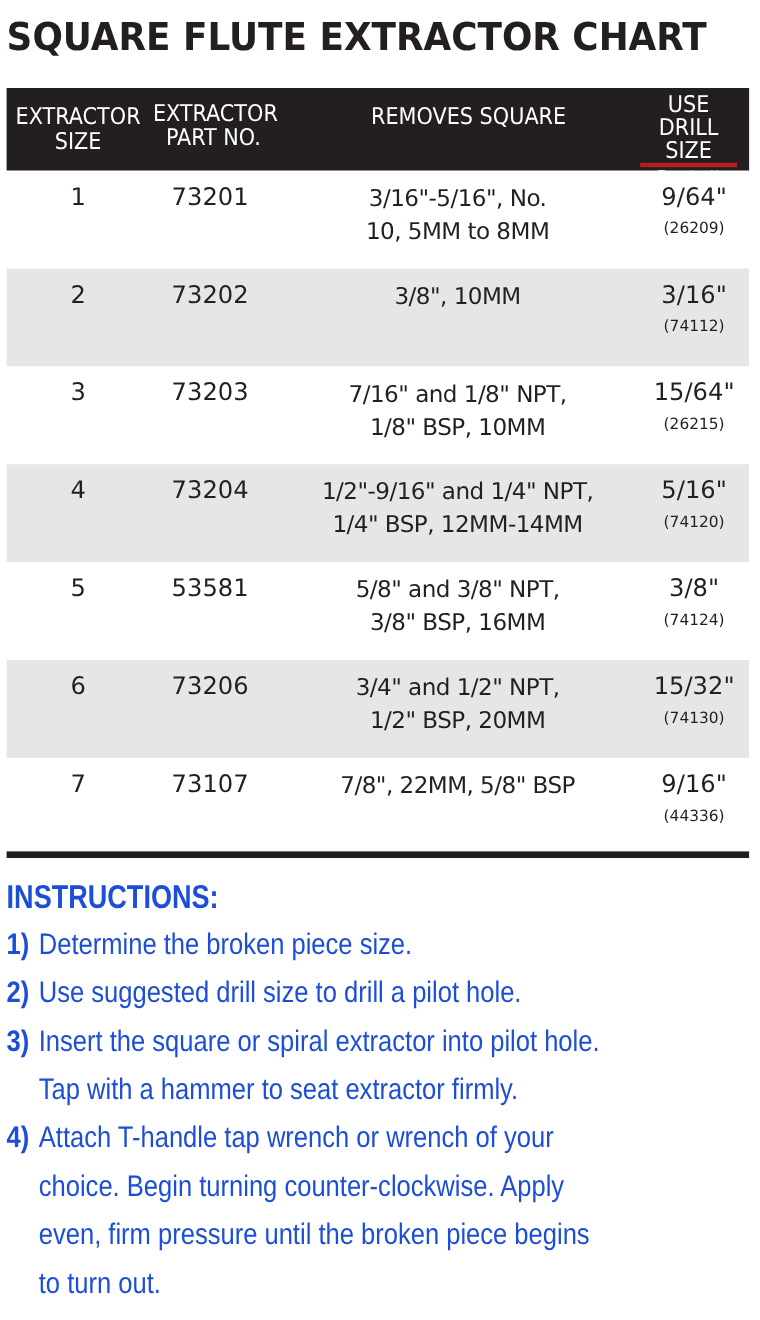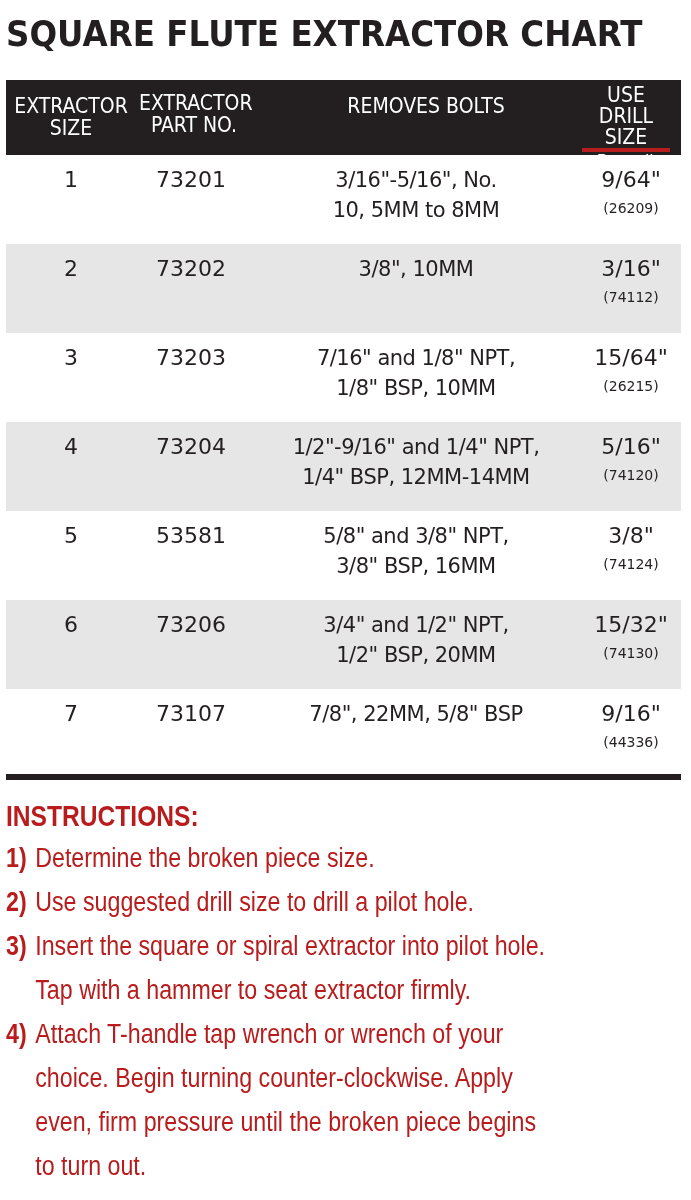--- a/index.html
+++ b/index.html
@@ -40,21 +40,21 @@
     .c2 { left: 130px; width: 110px; }
     .c3 { left: 240px; width: 340px; font-size: 21px; letter-spacing: -0.5px; }
     .c4 { left: 575px; width: 100px; }
     .c4 .drill { display: block; font-size: 22px; }
     .c4 .pn { display: block; font-size: 14px; line-height: 26px; }
     .rule {
       position: absolute; left: 6px; top: 774px; width: 675px; height: 6px; background: #231f20;
     }
     .instructions {
       position: absolute; left: 6px; top: 796px; width: 680px;
-      font-family: "Liberation Sans", sans-serif; color: #b91c1c;
+      font-family: "Liberation Sans", sans-serif; color: #1d4ed8;
     }
     .inst-title {
       font-weight: bold; font-size: 30px; line-height: 40px;
       transform: scaleX(0.82); transform-origin: left top; white-space: nowrap;
     }
     .step {
       position: relative; padding-left: 34px; font-size: 27px; line-height: 44px;
       transform: scaleX(0.86); transform-origin: left top; width: 790px;
     }
     .step .num {
@@ -70,21 +70,21 @@
   <div class="thead">
     <div class="h h1">
       <div>EXTRACTOR</div>
       <div>SIZE</div>
     </div>
     <div class="h h2">
       <div>EXTRACTOR</div>
       <div>PART NO.</div>
     </div>
     <div class="h h3">
-      <div>REMOVES BOLTS</div>
+      <div>REMOVES SQUARE</div>
     </div>
     <div class="h h4">
       <span class="use">USE</span>
       <span class="drill">DRILL SIZE</span>
       <span class="part">Part #</span>
     </div>
   </div>
 
   <div class="row">
     <div class="c c1">1</div>

